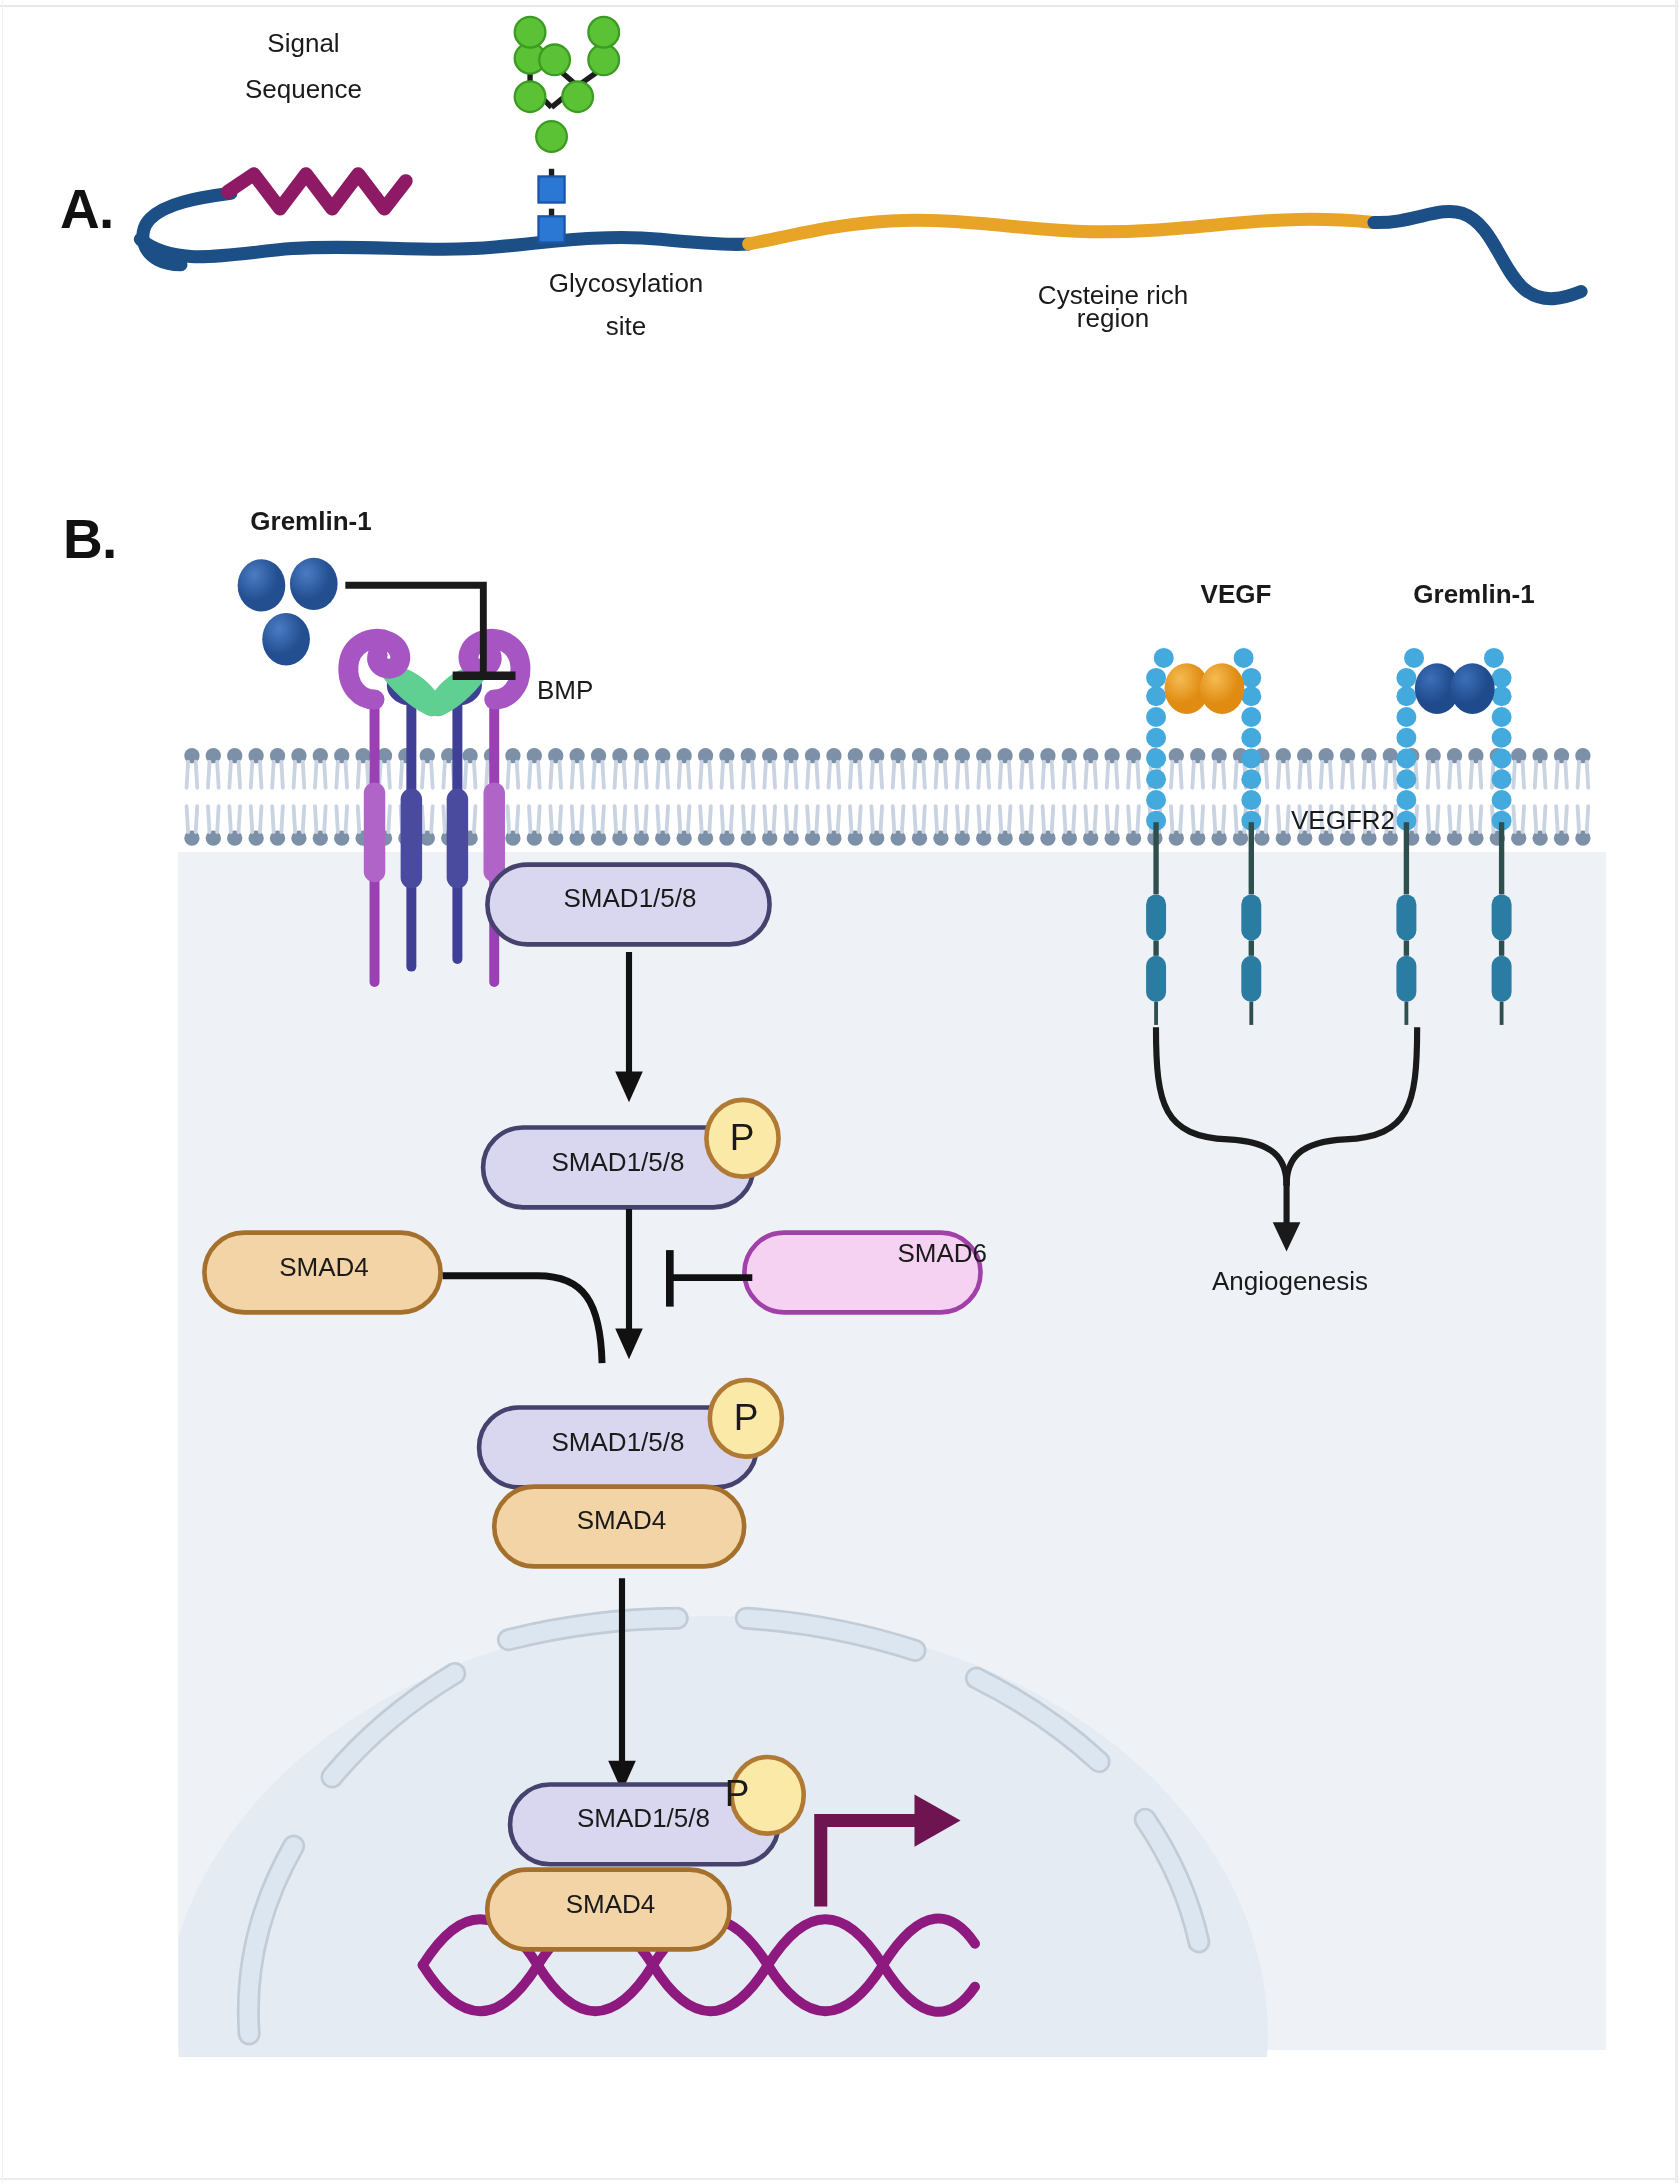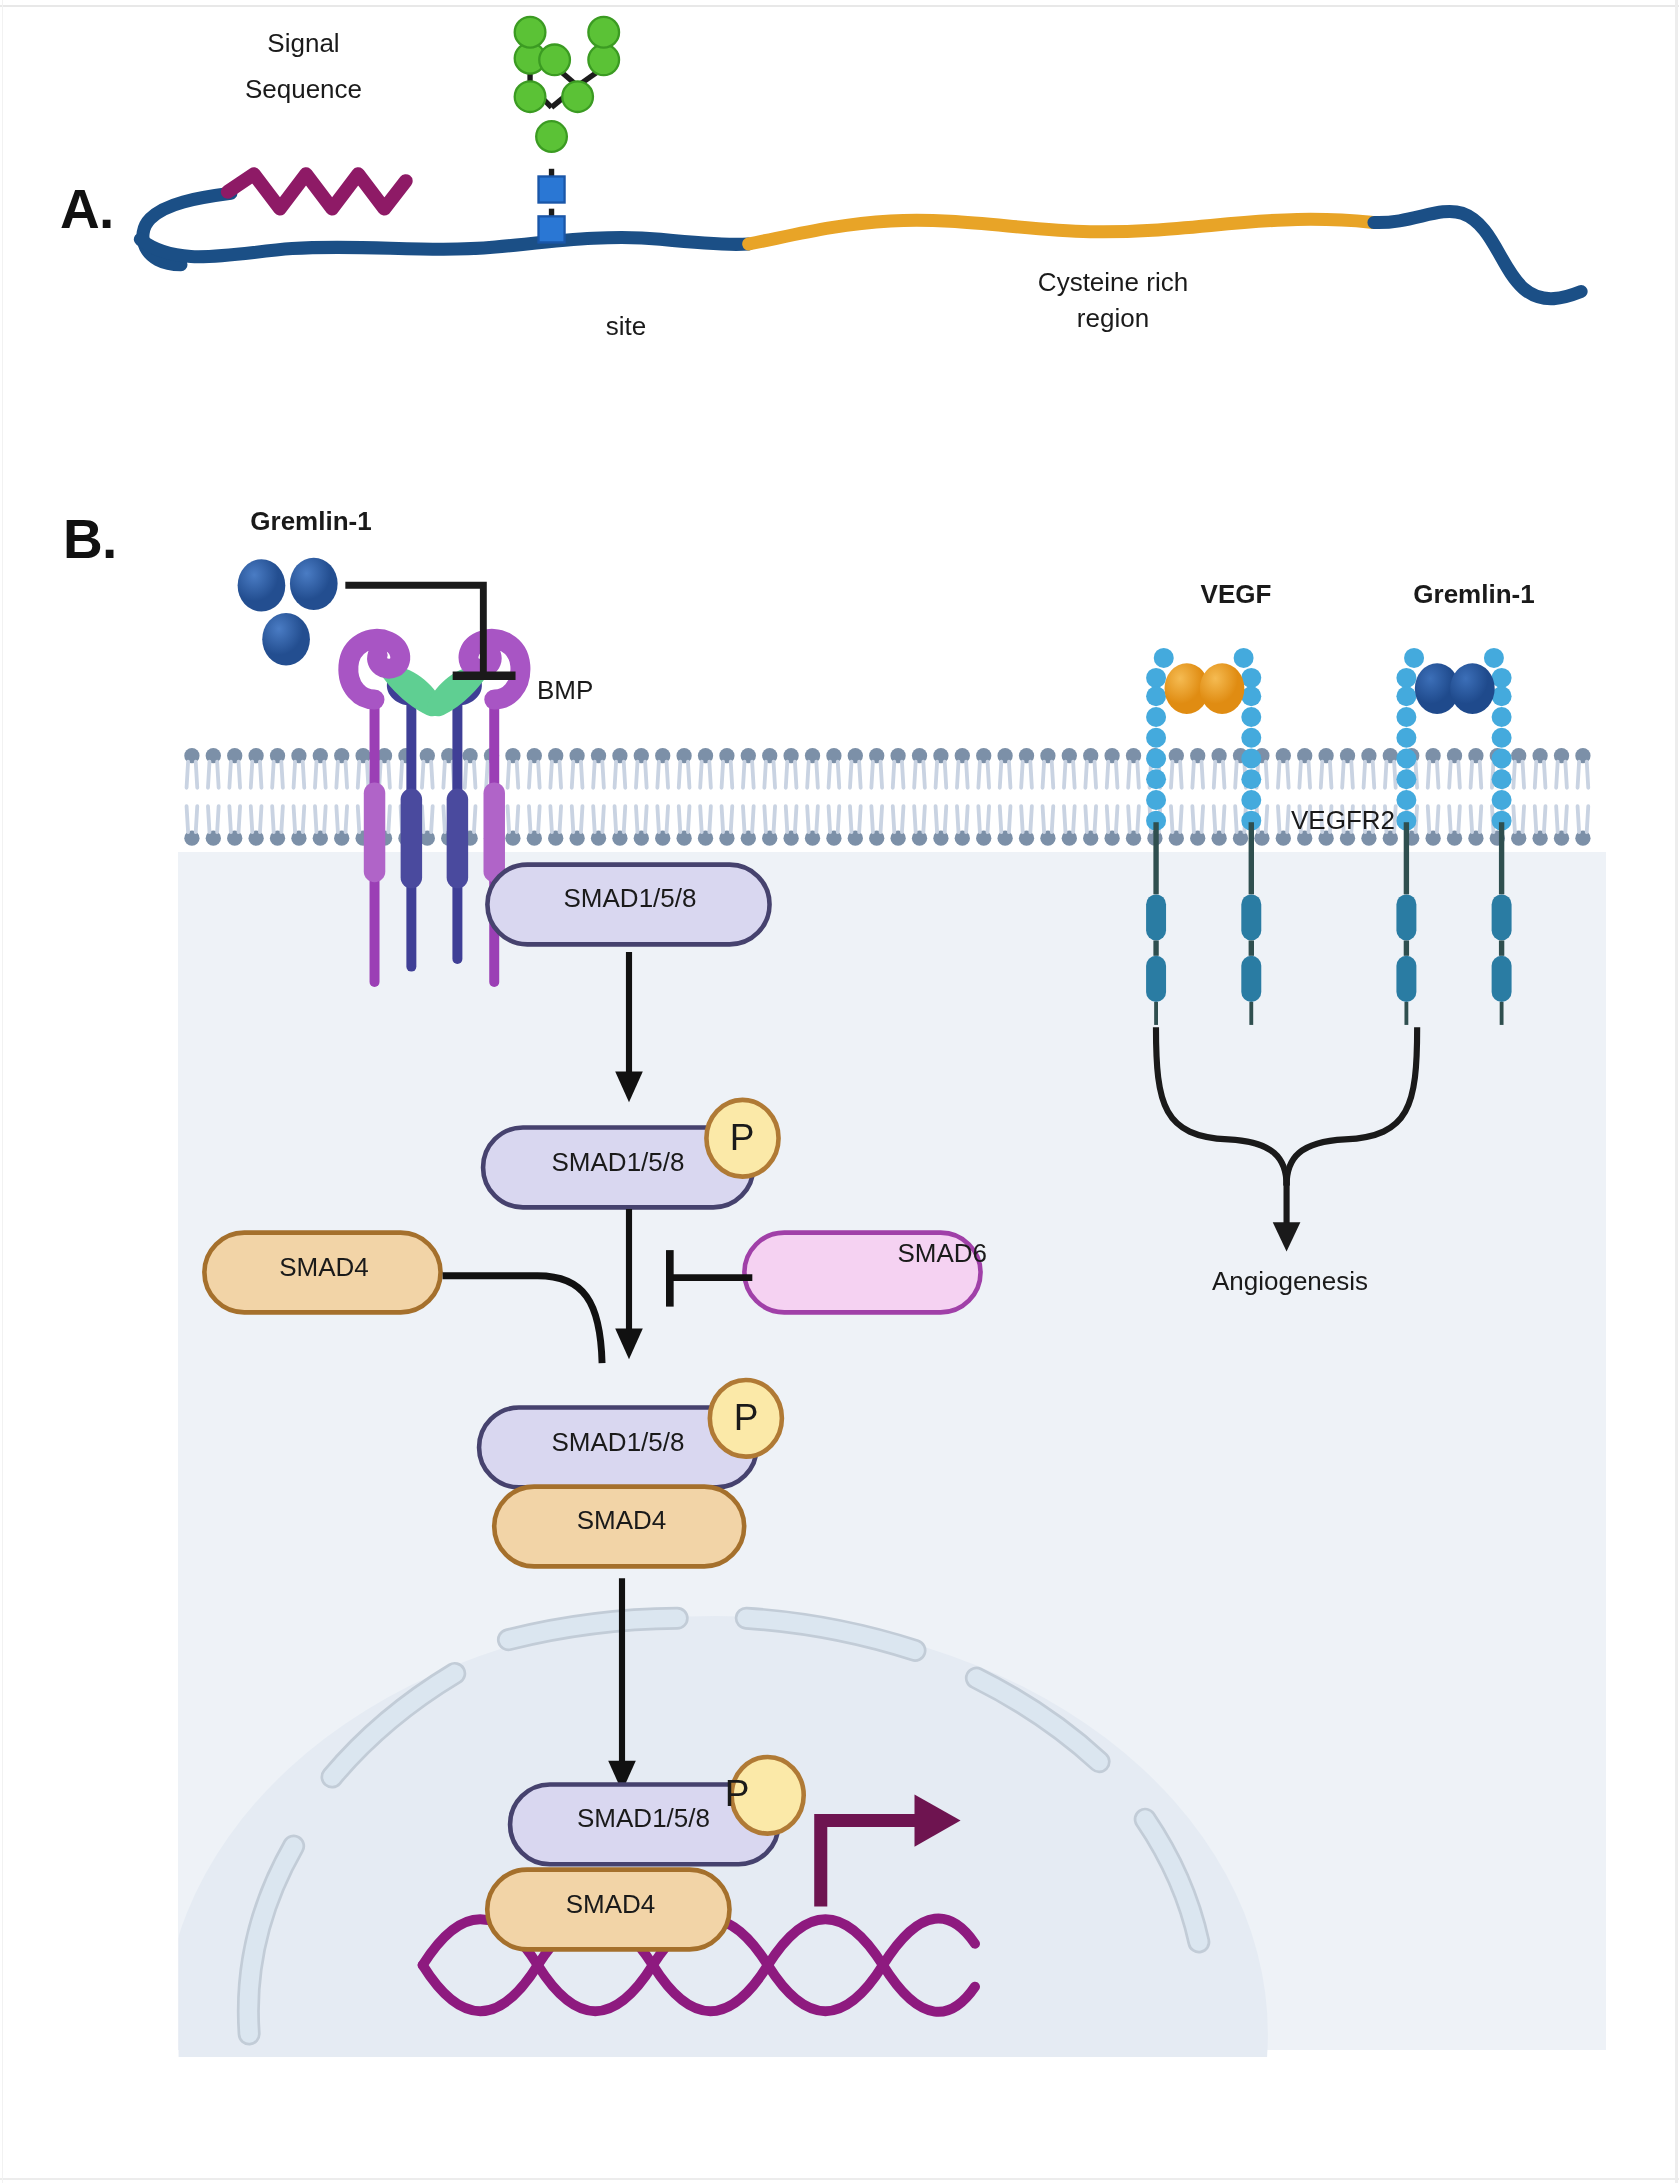--- a/index.html
+++ b/index.html
@@ -23,23 +23,24 @@
   <div class="topline"></div>
   <div class="botline"></div>
   <div class="rightline"></div>
   <div class="leftline"></div>
 
   <div class="abs panel-letter" style="left:60px;top:177px;">A.</div>
 
   <div class="abs lbl" style="left:177px;top:29px;width:253px;">Signal</div>
   <div class="abs lbl" style="left:177px;top:75px;width:253px;">Sequence</div>
 
+  <div class="abs lbl" style="left:434px;top:269px;width:384px;">Glycosylation</div>
   <div class="abs lbl" style="left:434px;top:312px;width:384px;">site</div>
 
-  <div class="abs lbl" style="left:921px;top:268px;width:384px;">Cysteine rich</div>
+  <div class="abs lbl" style="left:921px;top:281px;width:384px;">Cysteine rich</div>
   <div class="abs lbl" style="left:921px;top:304px;width:384px;">region</div>
 
   <svg class="abs" style="left:0px;top:0px;" width="1680" height="491" viewBox="0 0 2188 640">
 
     <path d="M 235 345 C 185 345 175 305 195 285 C 215 265 255 258 300 252" fill="none" stroke="#1b4f86" stroke-width="17" stroke-linecap="round"></path>
 
     <path d="M 296 250 L 330 227 L 364 272 L 398 227 L 432 272 L 466 227 L 500 272 L 528 236" fill="none" stroke="#8e1a66" stroke-width="18" stroke-linecap="round" stroke-linejoin="round"></path>
 
     <path d="M 182 312 C 230 350 300 330 380 324 C 470 318 560 330 645 322
              C 720 315 790 305 860 312 C 920 318 950 320 975 318" fill="none" stroke="#1b4f86" stroke-width="17" stroke-linecap="round"></path>

